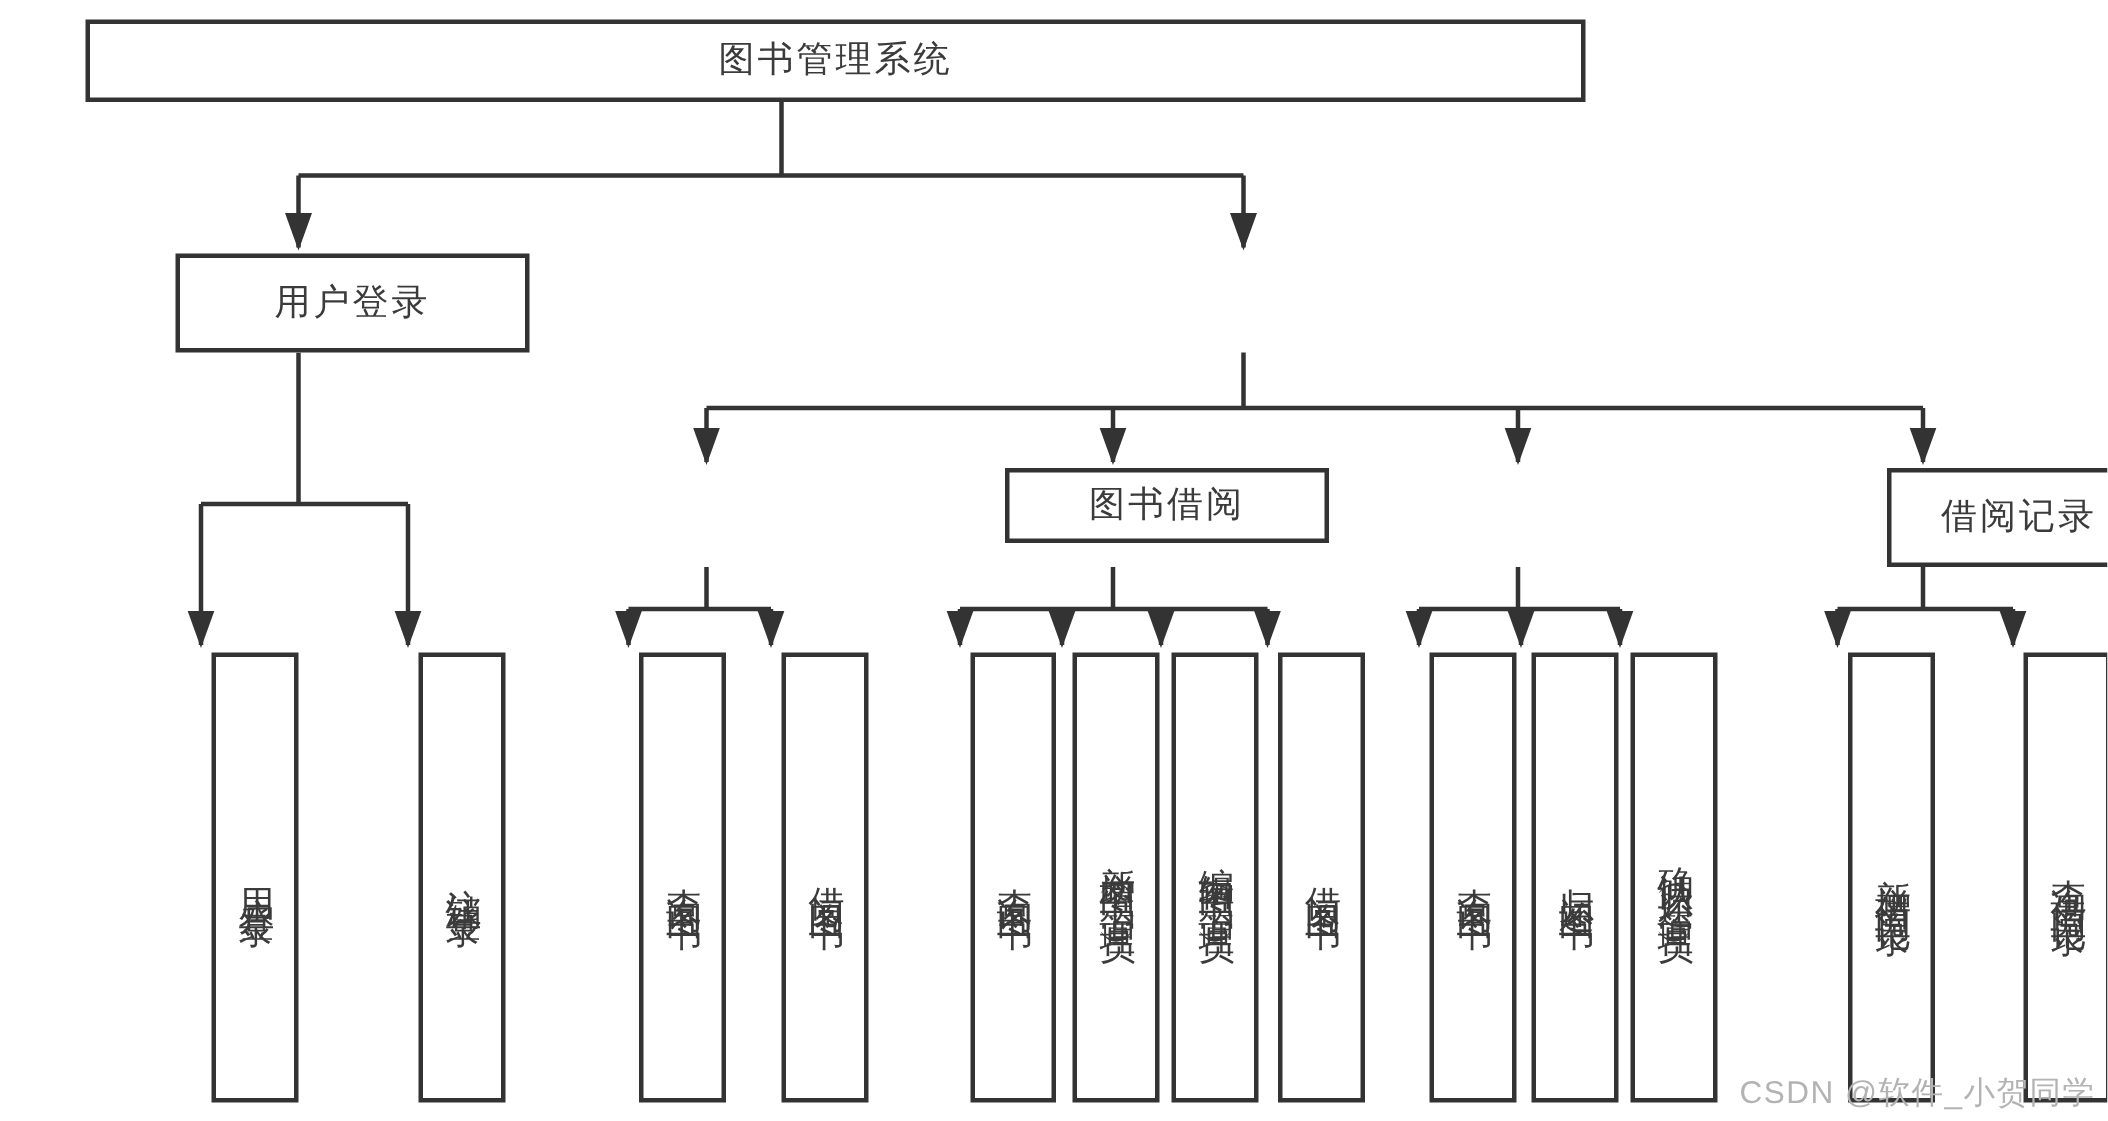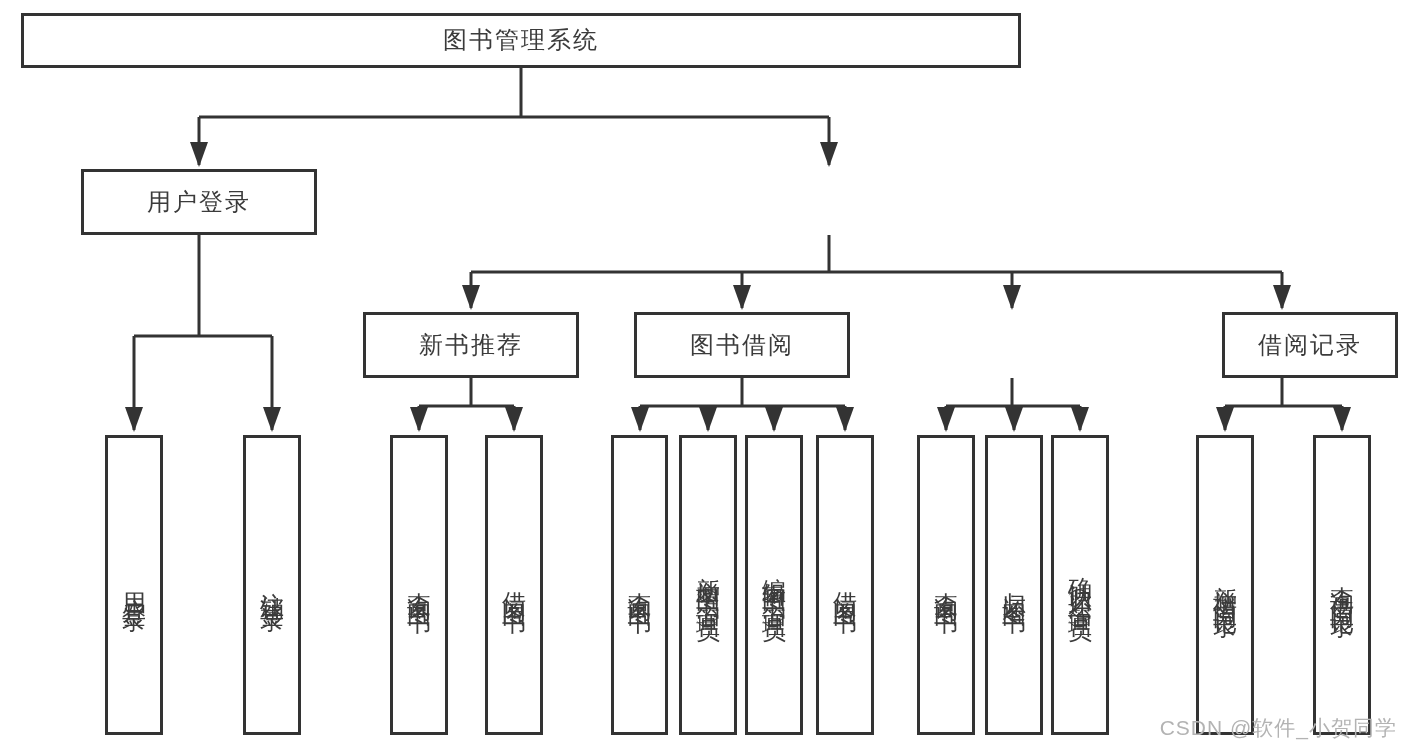--- a/index.html
+++ b/index.html
@@ -26,20 +26,21 @@
     border: 3px solid #333333;
     display: flex;
     align-items: center;
     justify-content: center;
     text-align: center;
     color: #3b3b3b;
     font-size: 24px;
     line-height: 1.2;
     z-index: 2;
     white-space: nowrap;
+    margin-left: 36px;
   }
   .h { letter-spacing: 2px; }
   .v {
     writing-mode: vertical-rl;
     text-orientation: mixed;
     letter-spacing: 6px;
     line-height: 1;
   }
   .watermark {
     position: absolute;
@@ -93,22 +94,21 @@
       <path class="ln arr" d="M1080 406 V430"></path>
       <path class="ln arr" d="M1225 406 V430"></path>
       <path class="ln arr" d="M1342 406 V430"></path>
     </g>
   </svg>
 
   <div class="box h" style="left:21px;top:13px;width:1000px;height:55px">图书管理系统</div>
 
   <div class="box h" style="left:81px;top:169px;width:236px;height:66px">用户登录</div>
 
-  <div class="box h" style="left:363px;top:312px;width:216px;height:66px">新书推荐</div>
-  <div class="box h" style="left:634px;top:312px;width:216px;height:66px">图书借阅</div>
+  <div class="box h" style="left:634px;top:312px;width:216px;height:50px">图书借阅</div>
   <div class="box h" style="left:1222px;top:312px;width:176px;height:66px">借阅记录</div>
 
   <div class="box v" style="left:105px;top:435px;width:58px;height:300px">用户登录</div>
   <div class="box v" style="left:243px;top:435px;width:58px;height:300px">注销登录</div>
 
   <div class="box v" style="left:390px;top:435px;width:58px;height:300px">查询图书</div>
   <div class="box v" style="left:485px;top:435px;width:58px;height:300px">借阅图书</div>
 
   <div class="box v" style="left:611px;top:435px;width:57px;height:300px">查询图书</div>
   <div class="box v" style="left:679px;top:435px;width:58px;height:300px">新增图书（管理员）</div>

